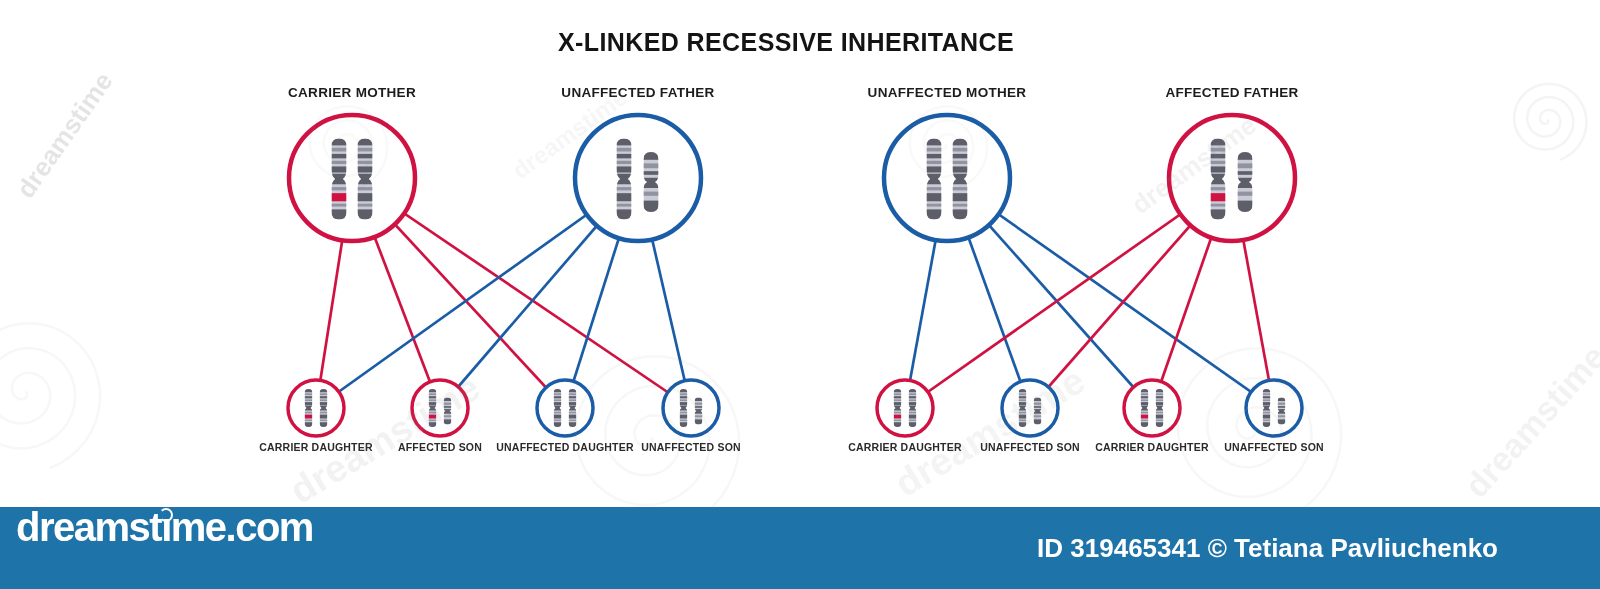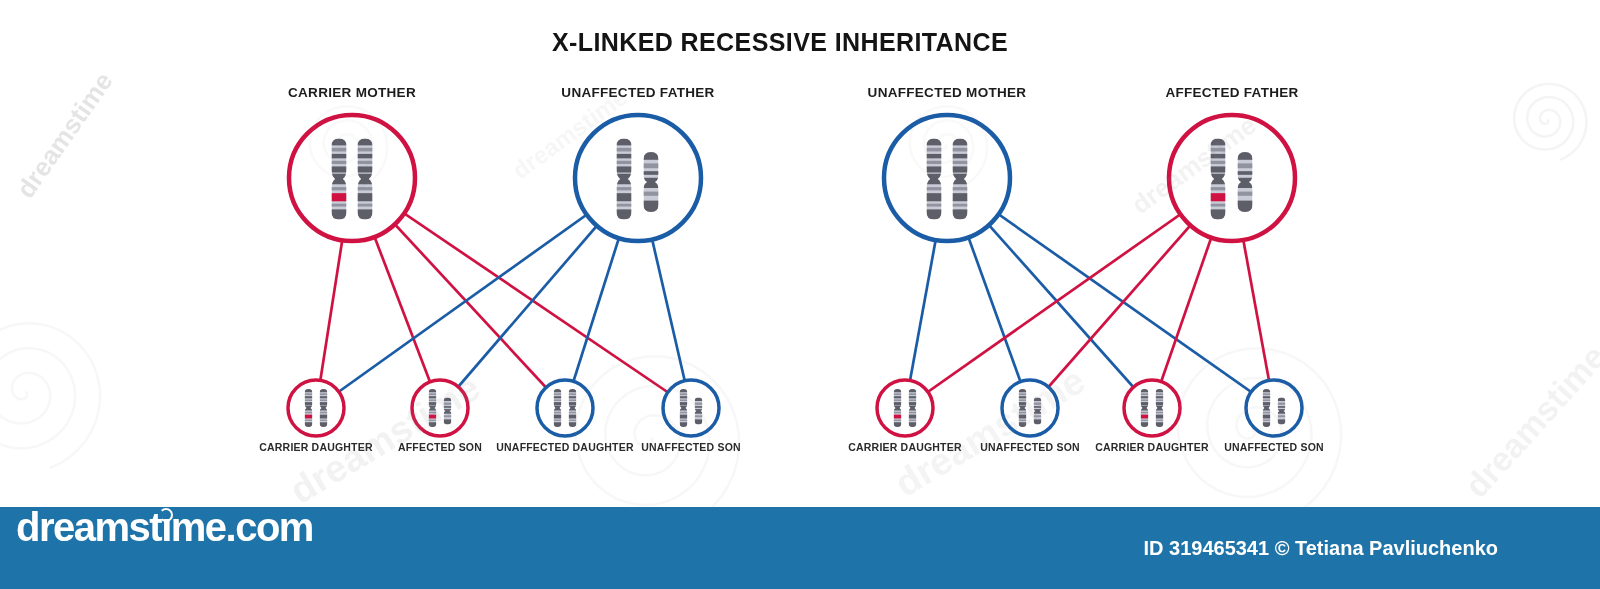--- a/index.html
+++ b/index.html
@@ -2,21 +2,21 @@
 <html><head>
 <meta charset="utf-8">
 <style>
   html,body{margin:0;padding:0;background:#fff;}
   .canvas{
     position:relative;width:1600px;height:589px;background:#ffffff;
     overflow:hidden;font-family:"Liberation Sans",sans-serif;
   }
   .fig-title{
     position:absolute;top:28px;left:0;width:1560px;text-align:center;
-    font-size:25px;font-weight:bold;color:#141414;letter-spacing:.4px;
+    font-size:25px;font-weight:bold;color:#141414;letter-spacing:.4px;padding-left:6px;
   }
   #diagram{position:absolute;top:0;left:0;}
   .plabel{font-family:"Liberation Sans",sans-serif;font-size:13.5px;font-weight:bold;fill:#1c1c1c;letter-spacing:.3px;}
   .clabel{font-family:"Liberation Sans",sans-serif;font-size:10.5px;font-weight:bold;fill:#2a2a2a;letter-spacing:.2px;}
   .wmtext{font-family:"Liberation Sans",sans-serif;font-weight:bold;fill:#8a8a8a;}
   .footer{
     position:absolute;left:0;bottom:0;width:1600px;height:82px;
     display:flex;align-items:flex-start;
   }
   .logo{
@@ -24,21 +24,21 @@
     letter-spacing:-1.5px;line-height:1;white-space:nowrap;
   }
   .logo-i{position:relative;display:inline-block;}
   .logo-i::after{
     content:'';position:absolute;left:50%;top:1px;transform:translateX(-50%);
     width:10px;height:10px;border:2.5px solid #fff;border-radius:50%;
     border-left-color:transparent;
   }
   .credit{
     position:absolute;right:102px;top:50%;transform:translateY(-50%);
-    color:#fff;font-size:20px;font-weight:bold;white-space:nowrap;
+    color:#fff;font-size:26px;font-weight:bold;white-space:nowrap;
   }
 </style>
 </head>
 <body>
 
 <div class="canvas">
   <div class="fig-title">X-LINKED RECESSIVE INHERITANCE</div>
   <svg id="diagram" width="1600" height="507" viewBox="0 0 1600 507">
       <defs>
         <clipPath id="cp0">

